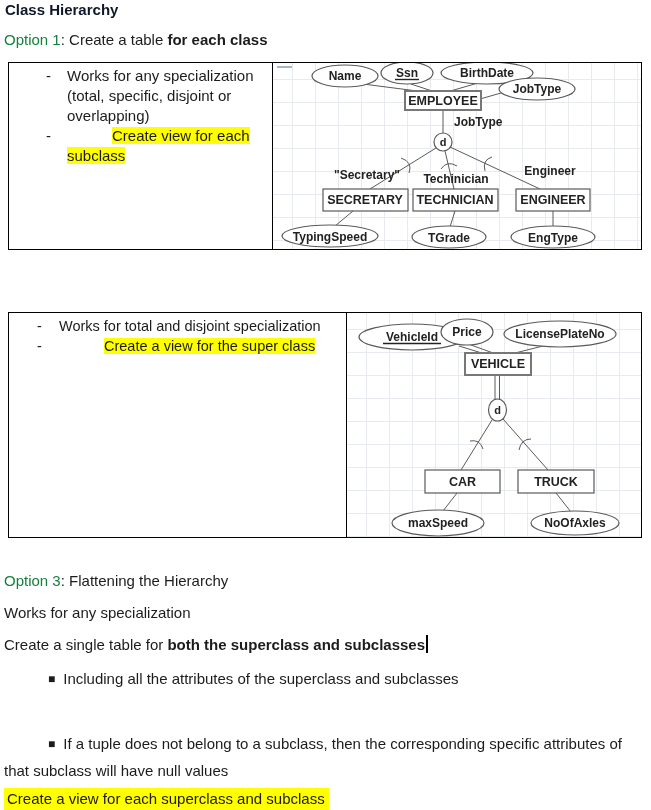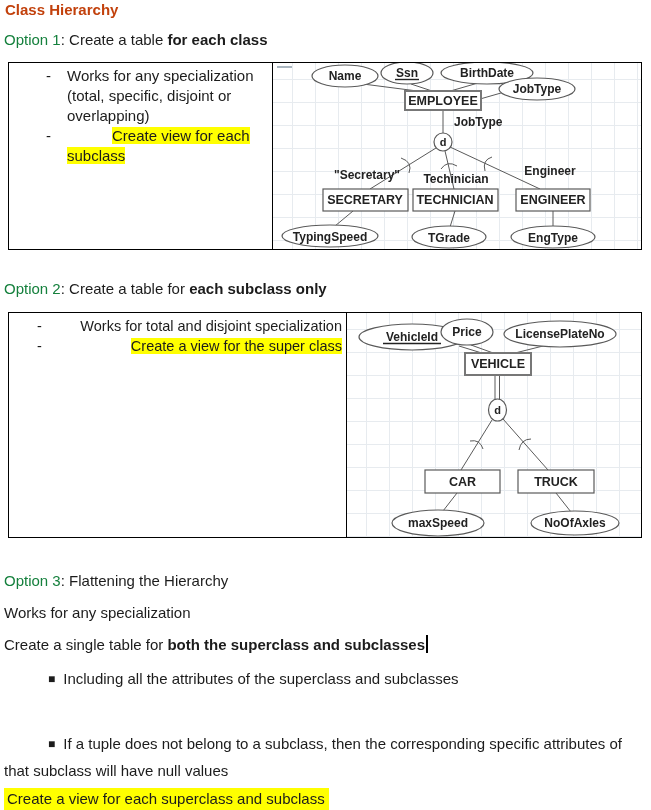--- a/index.html
+++ b/index.html
@@ -3,21 +3,21 @@
 <meta charset="utf-8">
 <style>
   html,body { margin:0; padding:0; background:#fff; }
   .page {
     position:relative; width:651px; height:810px; background:#ffffff;
     font-family:"Liberation Sans", sans-serif; font-size:15px; color:#1c1c1c;
     overflow:hidden;
   }
   .title {
     position:absolute; left:5px; top:1px; margin:0;
-    font-size:15px; font-weight:bold; color:#c2410c;
+    font-size:15px; font-weight:bold; color:#0f172a;
   }
   .optline { position:absolute; left:4px; margin:0; font-size:15px; }
   .optlabel { color:#15803d; }
   .hl { background:#ffff00;margin-left:45px; }
 
   .doc-table {
     position:absolute; left:8px; width:634px; border:1px solid #000;
     display:flex; box-sizing:border-box; background:#fff;
   }
   .tbl1 { top:62px; height:188px; }
@@ -29,21 +29,21 @@
     flex:1; position:relative; overflow:hidden;
     background-image:
       linear-gradient(to right, #e7ebef 1px, transparent 1px),
       linear-gradient(to bottom, #e7ebef 1px, transparent 1px);
     background-size:23px 23px; background-position:-4px -7px;
   }
   .dash-row { display:flex; line-height:20px; margin:0; }
   .tbl1 .dash-row .m { margin-left:37px; width:21px; flex:none; }
   .tbl2 .dash-row .m { margin-left:28px; width:22px; flex:none; }
   .dash-row .t { flex:1; padding-right:4px; }
-  .nowrap { white-space:nowrap;text-align:right; }
+  .nowrap { white-space:nowrap; }
 
   .para { position:absolute; left:4px; margin:0; font-size:15px;text-align:right; }
   .sq-para { position:absolute; left:4px; margin:0; width:644px; text-indent:44px; line-height:26px; }
   .sq { font-size:12px; margin-right:8px; position:relative; top:-1px; }
   .caret { display:inline-block; width:1.5px; height:18px; background:#000; vertical-align:-3px; margin-left:1px; }
   .hl-final { position:absolute; left:0; top:784px; margin:4px; background:#ffff00; padding:2px 4px 3px 3px; }
 
   .dg { position:absolute; left:0; top:0; }
   .dg text {
     font-family:"Liberation Sans", sans-serif; font-weight:bold; fill:#222222;
@@ -121,21 +121,20 @@
         <text class="t13" x="92" y="141" text-anchor="middle">SECRETARY</text>
         <text class="t13" x="182" y="141" text-anchor="middle">TECHNICIAN</text>
         <text class="t13" x="280" y="141" text-anchor="middle">ENGINEER</text>
         <text class="t12" x="57" y="178" text-anchor="middle">TypingSpeed</text>
         <text class="t12" x="176" y="179" text-anchor="middle">TGrade</text>
         <text class="t12" x="280" y="179" text-anchor="middle">EngType</text>
       </svg>
     </div>
   </div>
 
-  <p class="optline" style="top:280px;"><span class="optlabel">Option 2</span><span>: Create a table for </span><b>each subclass only</b></p>
 
   <div class="doc-table tbl2">
     <div class="cell-text">
       <div class="dash-row">
         <span class="m">-</span>
         <span class="t nowrap">Works for total and disjoint specialization</span>
       </div>
       <div class="dash-row">
         <span class="m">-</span>
         <span class="t nowrap"><span class="hl">Create a view for the super class</span></span>

